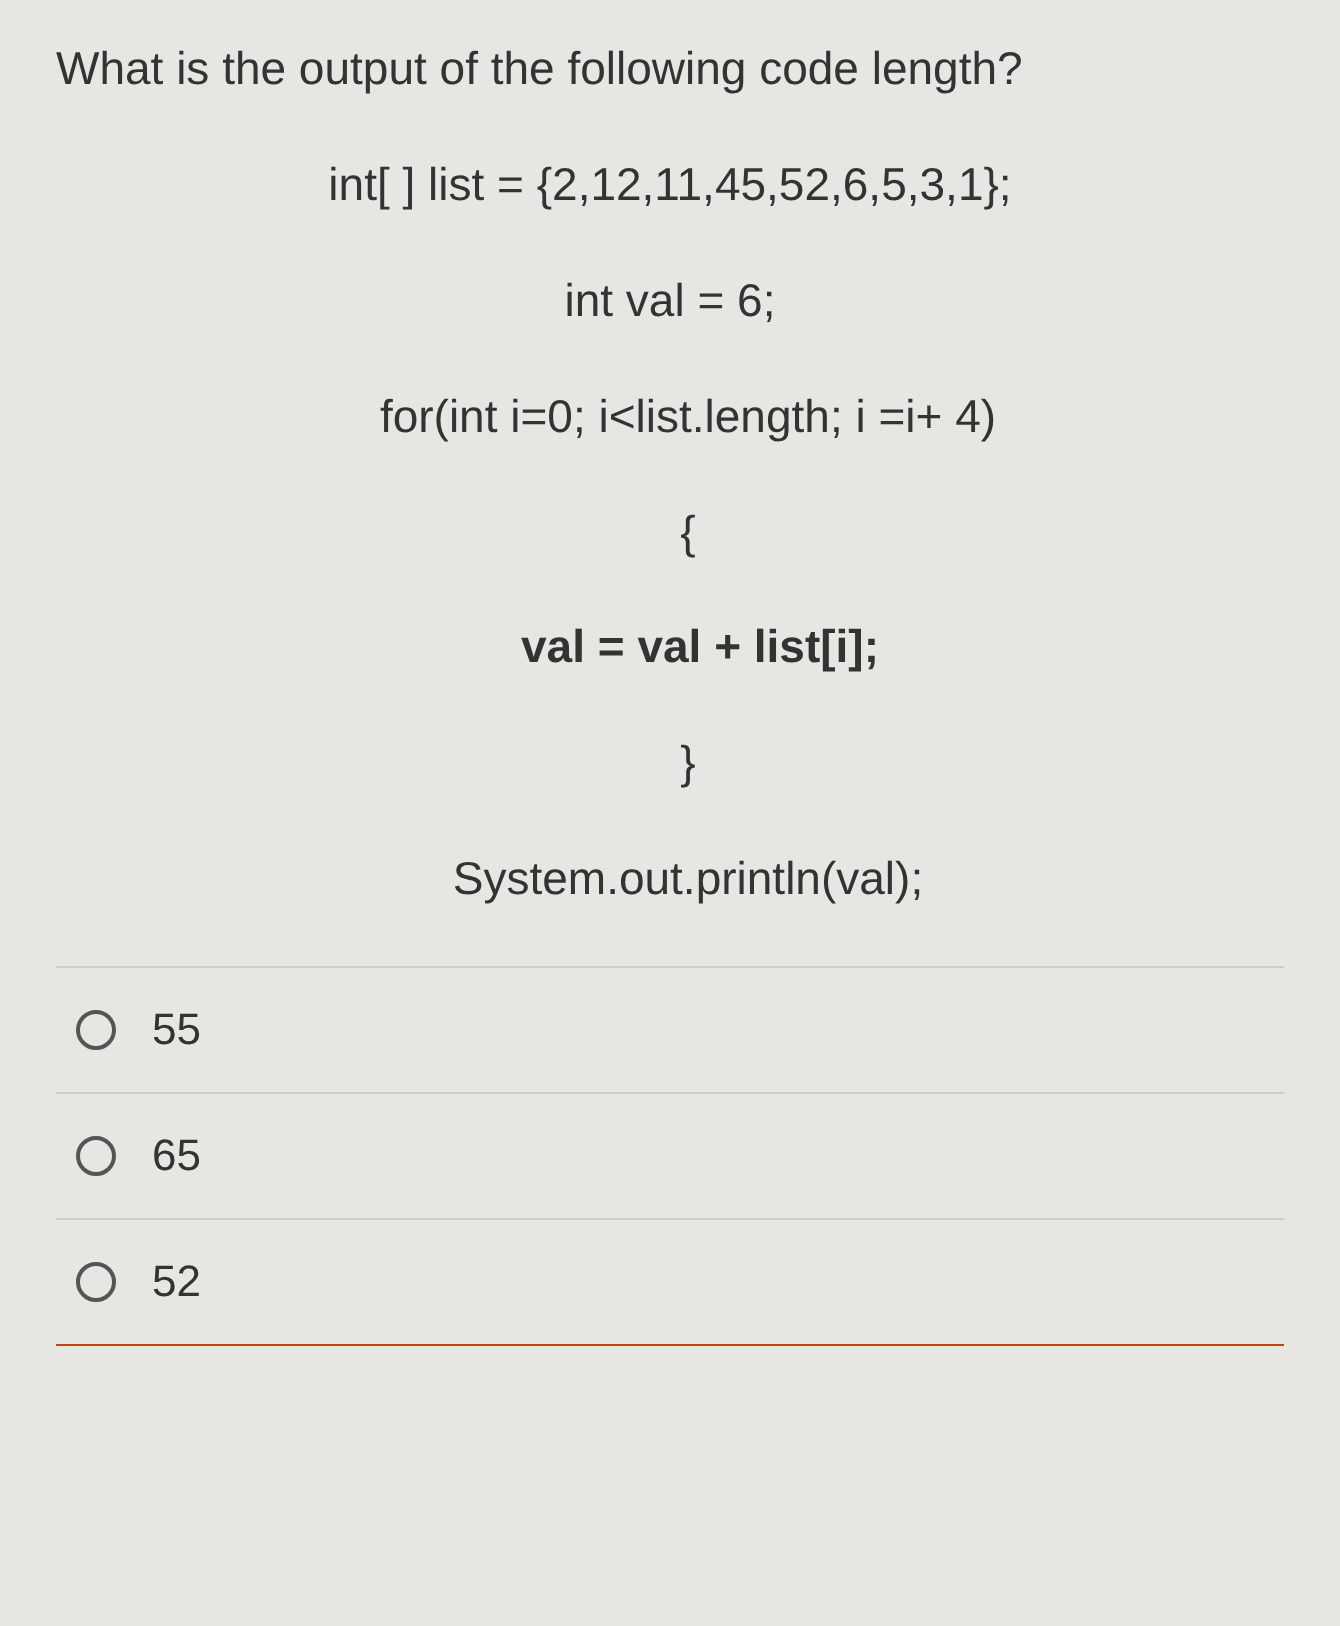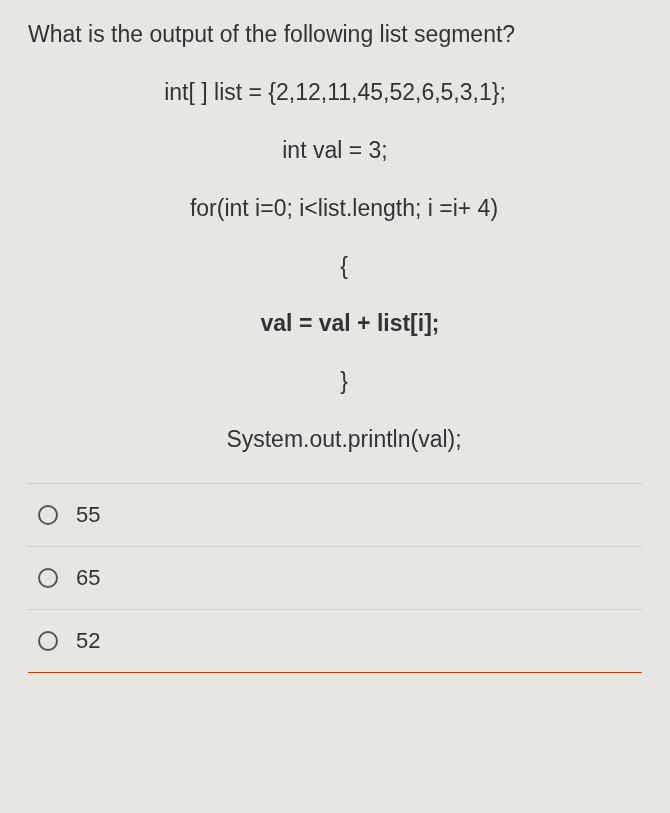--- a/index.html
+++ b/index.html
@@ -60,24 +60,24 @@
       flex-shrink: 0;
       background: transparent;
     }
     .option-label {
       font-size: 22px;
     }
   </style>
 </head>
 <body>
 
-<div class="question-text">What is the output of the following list segment?</div>
+<div class="question-text">What is the output of the following code length?</div>
 
 <div class="code-line">int[ ] list = {2,12,11,45,52,6,5,3,1};</div>
-<div class="code-line">int val = 3;</div>
+<div class="code-line">int val = 6;</div>
 <div class="code-line indent2">for(int i=0; i&lt;list.length; i =i+ 4)</div>
 <div class="code-line indent2">{</div>
 <div class="code-line indent">val = val + list[i];</div>
 <div class="code-line indent2">}</div>
 <div class="code-line indent2">System.out.println(val);</div>
 
 <div class="options-container">
   <div class="option-row">
     <span class="radio-circle"></span>
     <span class="option-label">55</span>

